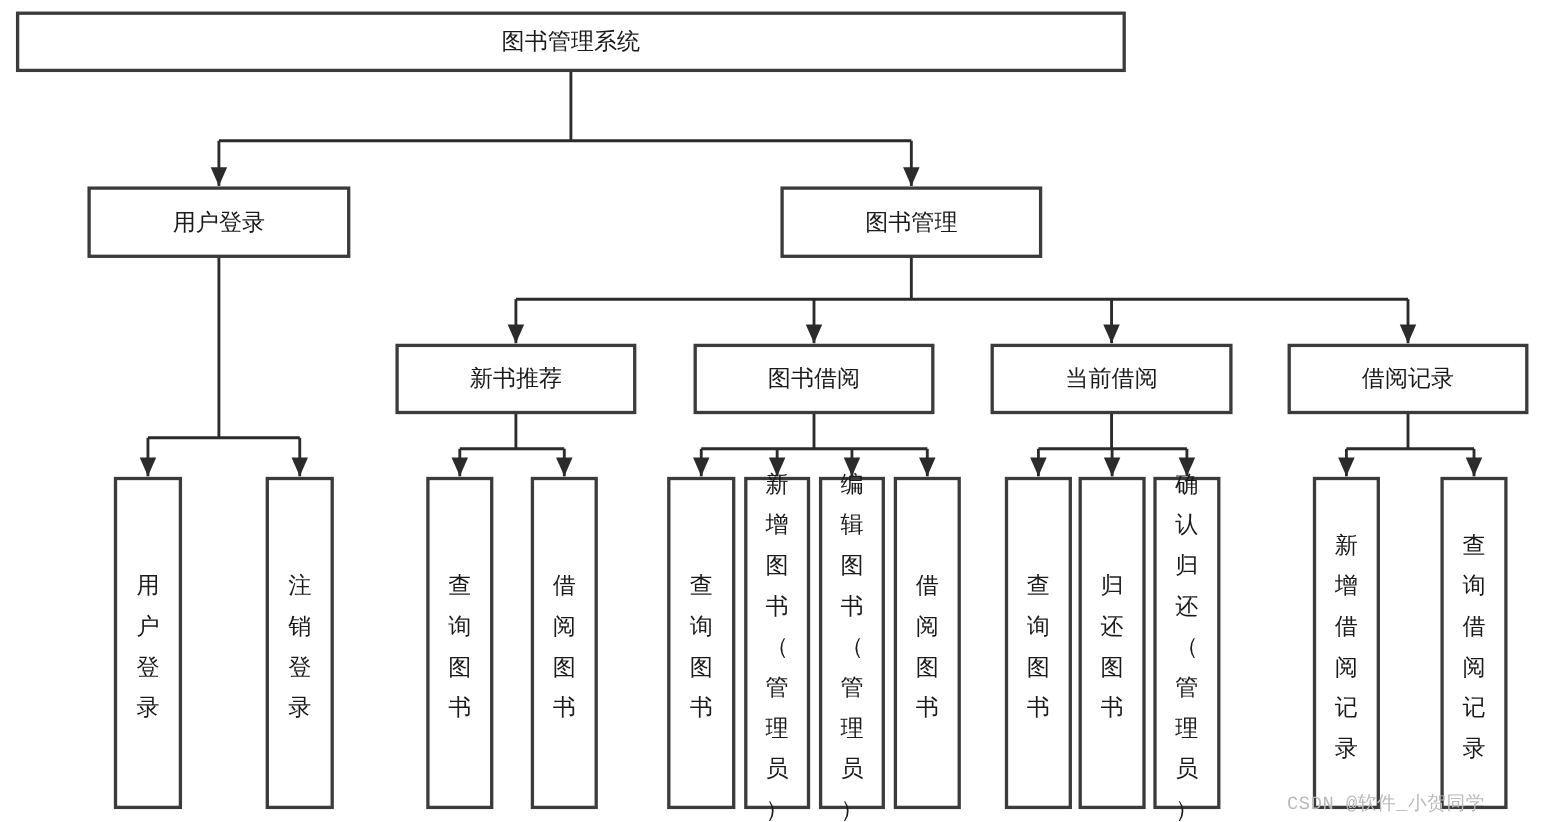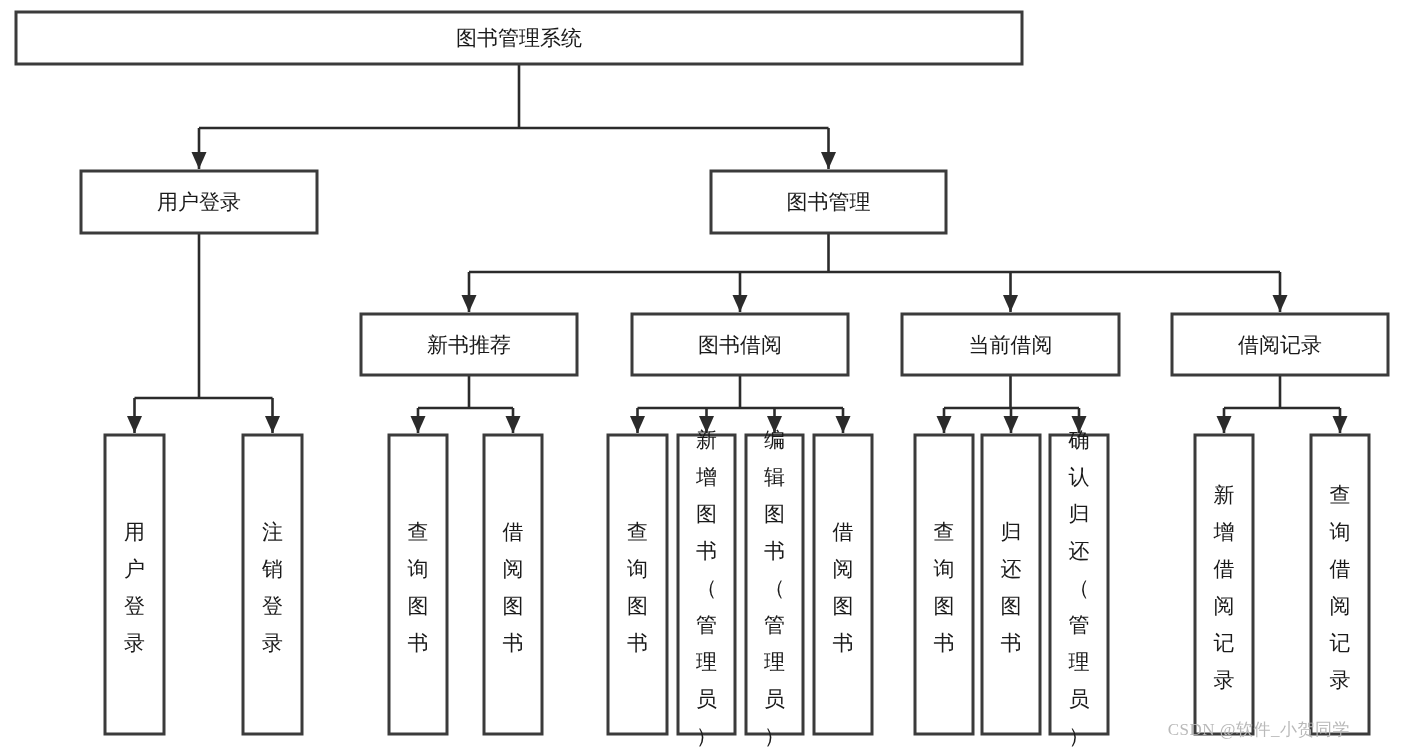--- a/index.html
+++ b/index.html
@@ -52,21 +52,21 @@
     fill: none;
   }
   .arrow-head {
     fill: #2b2b2b;
     stroke: none;
   }
   .watermark {
     position: absolute;
     right: 8px;
     bottom: 6px;
-    font-family: Liberation Serif, serif;
+    font-family: Liberation Mono, monospace;
     font-size: 17px;
     color: #b9b9b9;
     letter-spacing: 0.5px;
     white-space: nowrap;
     user-select: none;
     pointer-events: none;
   }
 </style>
 </head>
 <body>

